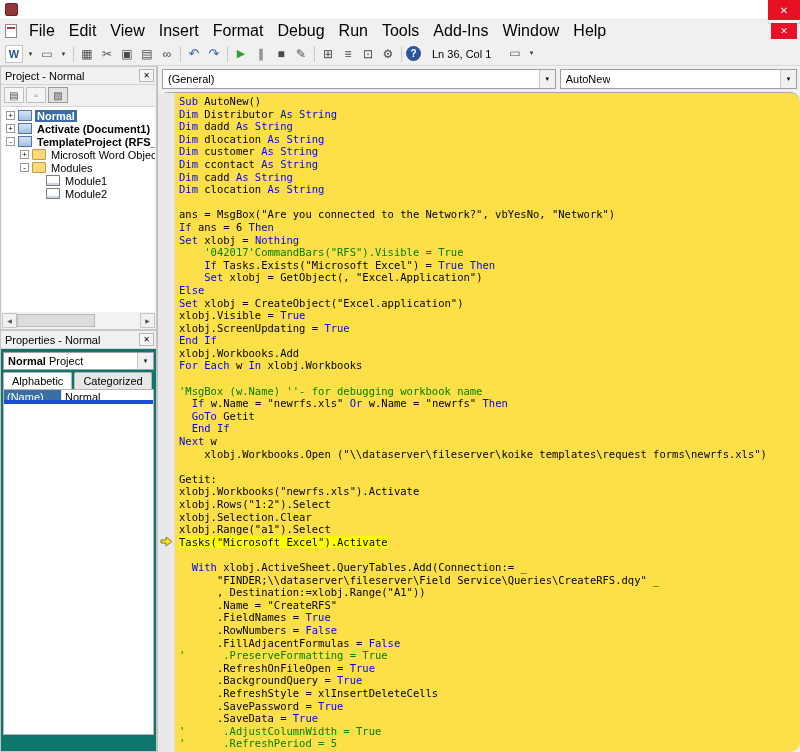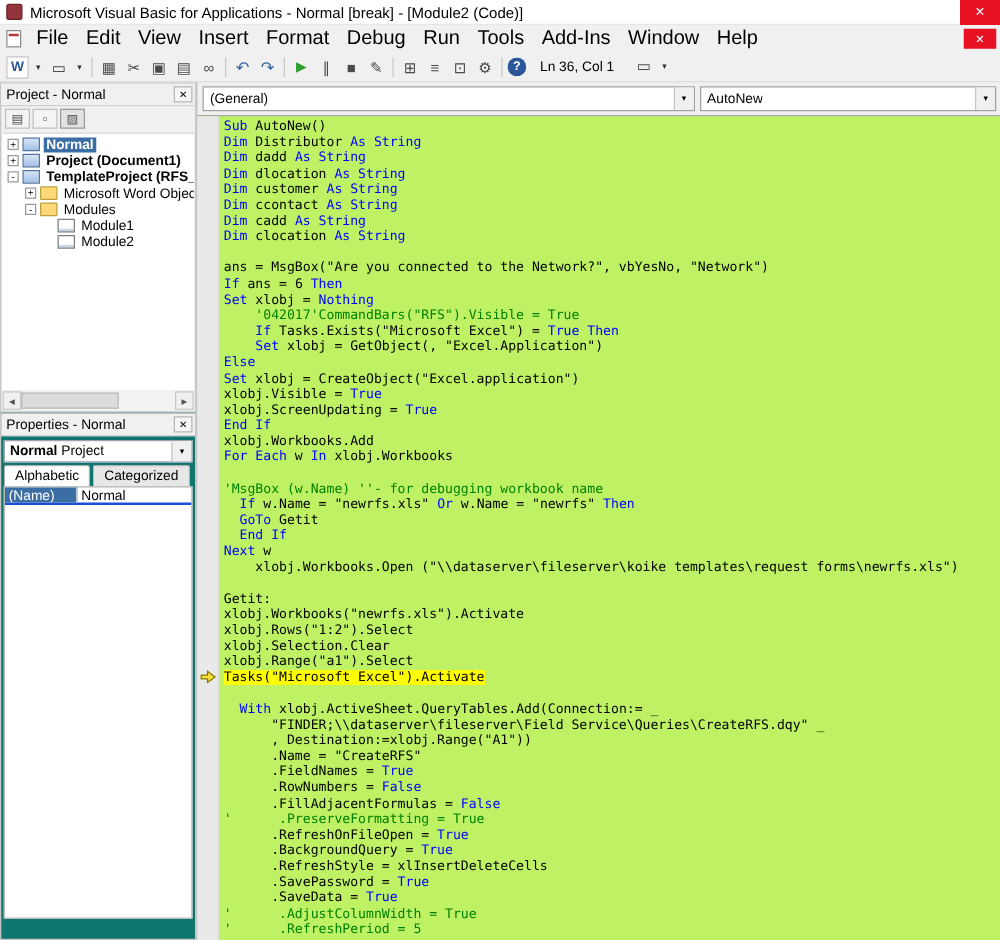--- a/index.html
+++ b/index.html
@@ -101,56 +101,55 @@
   .obj-combo .txt { padding-left: 4px; white-space: nowrap; overflow: hidden; }
   .combo-btn { margin-left: auto; width: 16px; height: 100%; background: #f0f0f0;
     border-left: 1px solid #c6c6c6; display: flex; align-items: center;
     justify-content: center; font-size: 7px; flex: none; }
   .ptabs { display: flex; margin: 1px 2px 0 2px; height: 17px; align-items: flex-start; }
   .ptab { padding: 2px 8px 2px 8px; border: 1px solid #b5b5b5; border-bottom: none;
     background: #e7e7e7; margin-right: 2px; border-radius: 2px 2px 0 0; font-size: 11px; }
   .ptab.active { background: #fff; }
   .pgrid { position: absolute; top: 58px; left: 2px; right: 2px; bottom: 16px;
     background: #fff; border: 1px solid #b5b5b5; }
-  .prow { display: flex; height: 14px; border-bottom: 2px solid #1d4ed8; justify-content: center; }
+  .prow { display: flex; height: 14px; border-bottom: 4px solid #1d4ed8; justify-content: center; }
   .pcell-name { width: 58px; border-right: 1px solid #e3e3e3; padding: 1px 3px;
     white-space: nowrap; overflow: hidden; }
   .pcell-name.selected { background: #3a6ea5; color: #fff; }
   .pcell-val { flex: 1; padding: 1px 3px; white-space: nowrap; overflow: hidden; }
 
   
   .codewin { position: absolute; top: 66px; left: 157px; right: 0; bottom: 0;
     background: #f0f0f0; border-left: 1px solid #bdbdbd; }
   .combo-row { height: 26px; display: flex; gap: 4px; padding: 3px 3px 2px 4px; }
   .ccombo { height: 20px; background: #fff; border: 1px solid #a0a0a0; display: flex;
     align-items: center; gap: 27px; }
   .ccombo.left { width: 62%; }
   .ccombo.right { flex: 1; }
   .ccombo .txt { padding-left: 5px; white-space: nowrap; overflow: hidden; }
   .codearea { position: absolute; top: 26px; left: 0; right: 0; bottom: 0;
-    background: #bef264; border-top: 1px solid #a8a8a8; }
+    background: #fde047; border-top: 1px solid #a8a8a8; border-radius: 10px; }
   .codemargin { position: absolute; top: 0; bottom: 0; left: 0; width: 17px;
     background: #e9e9e9; border-right: 1px solid #dedede; }
   .cur-arrow { position: absolute; left: 2px; top: 0; width: 13px; height: 11px; }
   .codelines { position: absolute; top: 2px; left: 21px; right: 0; bottom: 0;
     overflow: hidden;
     font-family: "DejaVu Sans Mono", "Liberation Mono", monospace;
     font-size: 10.5px; line-height: 12.6px; white-space: pre; }
   .code-line { height: 12.6px; }
   .seg-k { color: #0000ff; }
   .seg-c { color: #008000; }
   .seg-n { color: #000000; }
   .code-line.hl .line-inner { background: #ffff00; }
 </style>
 </head>
 <body>
 
 <div class="titlebar">
   <div class="app-icon"></div>
-  <div class="title-text">Microsoft Visual Basic for Applications - Normal [break] - [Module2 (Code)]</div>
   <div class="title-close">✕</div>
 </div>
 
 <div class="menubar">
   <div class="child-icon"></div>
   <div style="display:flex">
       <div class="menu-item">File</div>
       <div class="menu-item">Edit</div>
       <div class="menu-item">View</div>
       <div class="menu-item">Insert</div>
@@ -214,21 +213,21 @@
       </div>
     <div class="tree">
         <div class="trow" style="padding-left: 4px;">
           <span class="texp">+</span>
           <span class="ticon project"></span>
           <span class="tlabel bold selected">Normal</span>
         </div>
         <div class="trow" style="padding-left: 4px;">
           <span class="texp">+</span>
           <span class="ticon project"></span>
-          <span class="tlabel bold">Project (Document1)</span>
+          <span class="tlabel bold">Activate (Document1)</span>
         </div>
         <div class="trow" style="padding-left: 4px;">
           <span class="texp">-</span>
           <span class="ticon project"></span>
           <span class="tlabel bold">TemplateProject (RFS_</span>
         </div>
         <div class="trow" style="padding-left: 18px;">
           <span class="texp">+</span>
           <span class="ticon folder"></span>
           <span class="tlabel">Microsoft Word Objects</span>

